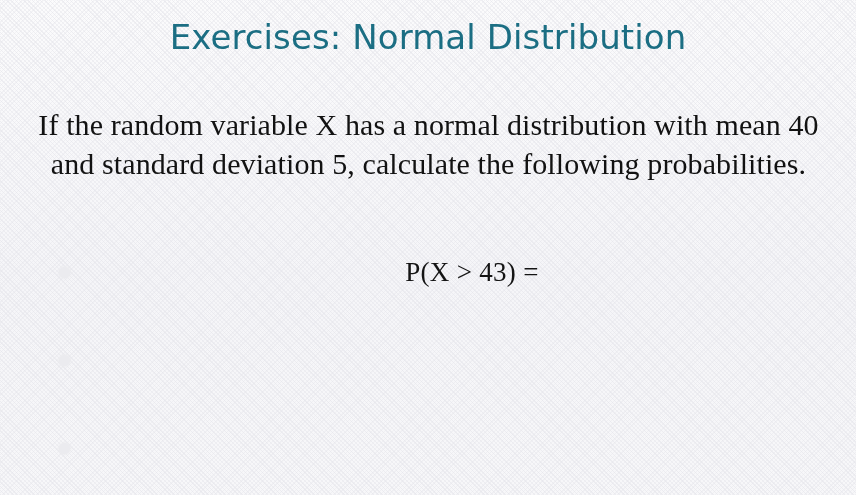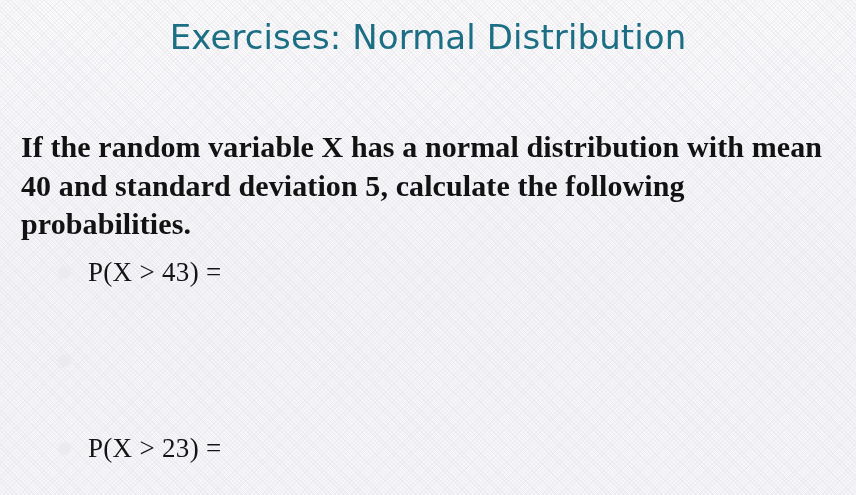--- a/index.html
+++ b/index.html
@@ -54,28 +54,29 @@
     letter-spacing: 0.1px;
     line-height: 44px;
     white-space: nowrap;
     margin-top: 13px;
   }
 
   
   .intro {
     position: absolute;
     left: 21px;
-    top: 98px;
+    top: 76px;
     width: 815px;
     color: #121212;
     font-family: "Liberation Serif", "DejaVu Serif", serif;
     font-size: 30px;
-    font-weight: 700;
+    font-weight: 400;
     line-height: 38.5px;
     letter-spacing: 0.1px;
+    text-align: center;
   }
 
   
   .prob-list {
     position: absolute;
     left: 0;
     top: 252px;
     width: 856px;
     margin: 0;
     padding: 0;
@@ -85,20 +86,21 @@
   .prob-item {
     position: relative;
     height: 88px;
     padding-left: 88px;
     color: #141414;
     font-family: "Liberation Serif", "DejaVu Serif", serif;
     font-size: 27px;
     line-height: 40px;
     letter-spacing: 0.3px;
     white-space: nowrap;
+    text-align: center;
   }
 
   
   .prob-bullet {
     position: absolute;
     left: 59px;
     top: 15px;
     width: 11px;
     height: 11px;
     border-radius: 50%;
@@ -125,18 +127,17 @@
       <span class="prob-bullet"></span>
       <span class="prob-text">P(X &gt; 43) =</span>
     </li>
 
     <li class="prob-item">
       <span class="prob-bullet"></span>
     </li>
 
     <li class="prob-item">
       <span class="prob-bullet"></span>
-      <span class="prob-text">P(X &gt; 23) =</span>
     </li>
 
   </ul>
 
 </div>
 
 </body></html>

